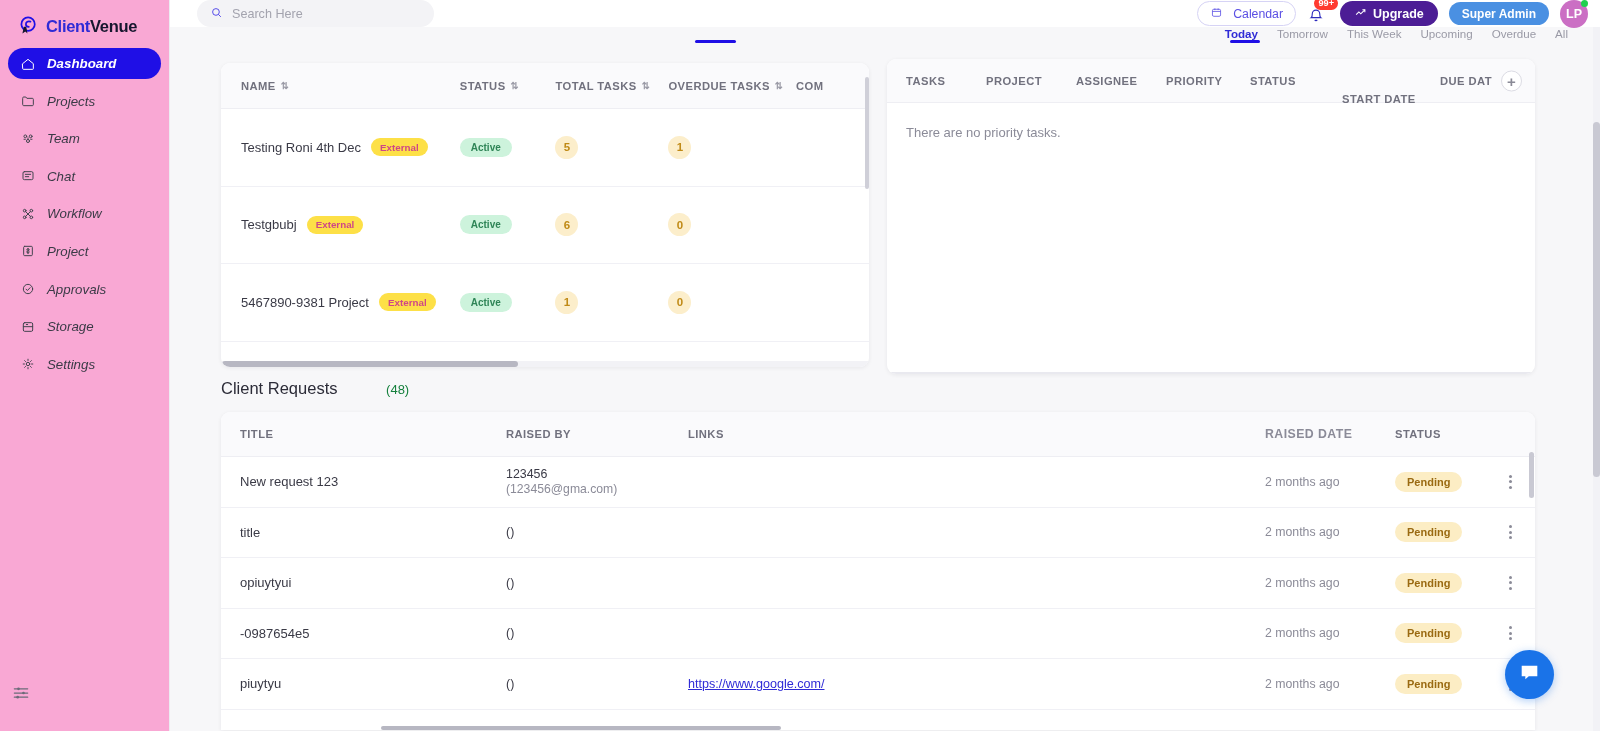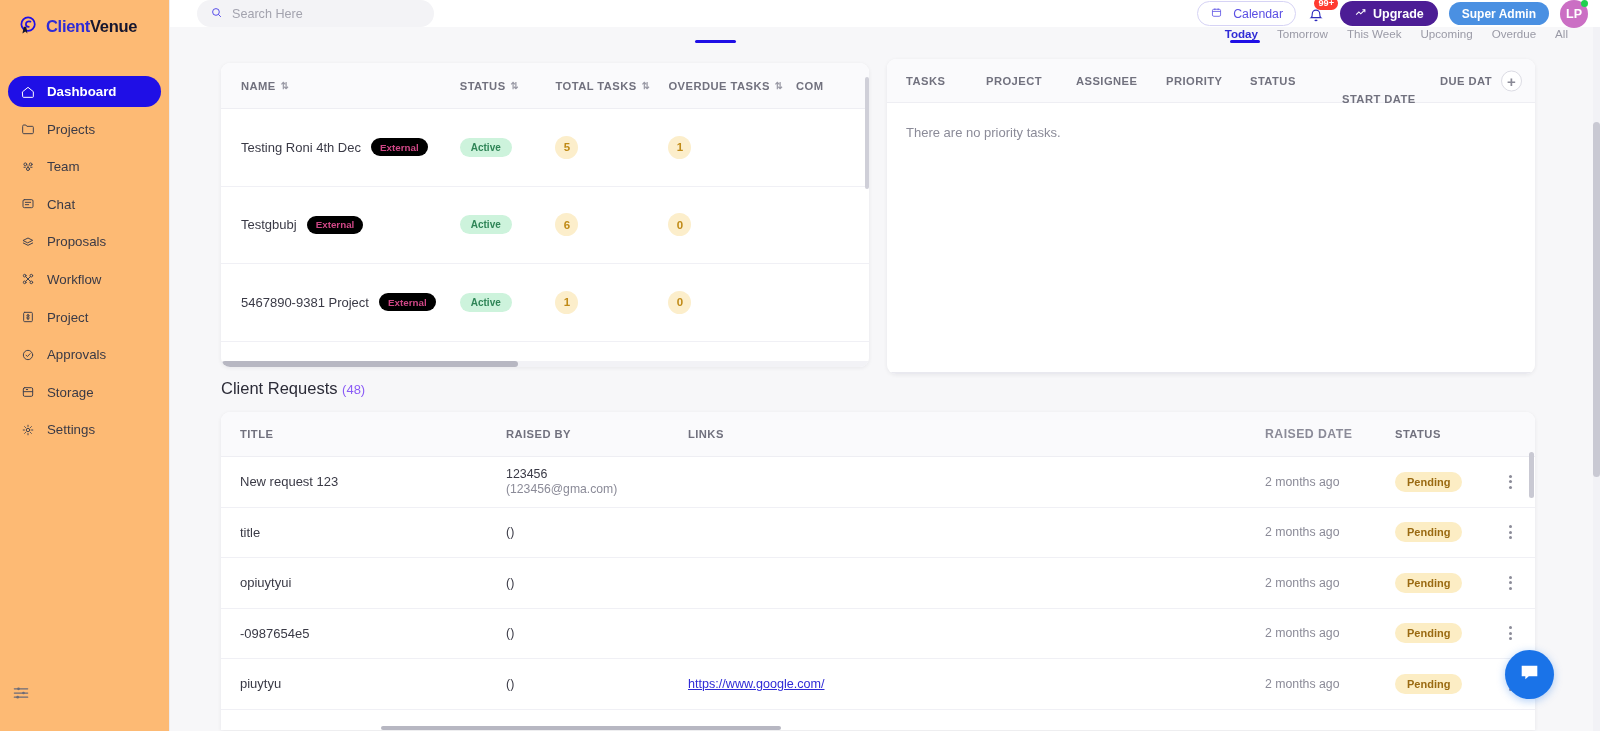--- a/index.html
+++ b/index.html
@@ -9,34 +9,34 @@
     background: #f7f7f9;
     font-family: "Liberation Sans", sans-serif;
     -webkit-font-smoothing: antialiased;
   }
   .app { position: relative; width: 1600px; height: 731px; }
 
   
   .sidebar {
     position: absolute; left: 0; top: 0;
     width: 170px; height: 731px;
-    background: #fdba74;
+    background: #f9a8d4;
     border-right: 1px solid #ececf1;
     z-index: 30;
   }
   .brand {
     display: flex; align-items: center; gap: 6px;
     padding: 12px 0 0 18px; height: 40px;
   }
   .brand-logo { width: 22px; height: 22px; flex: 0 0 22px; }
   .brand-name { font-size: 16.5px; font-weight: 700; letter-spacing: -.3px; white-space: nowrap;}
   .brand-name .c1 { color: #2f2bd6; }
   .brand-name .c2 { color: #16162e; }
 
-  .nav { margin-top: 28px; padding: 8px 8px; }
+  .nav { margin-top: 0; padding: 8px 8px; font-style: italic; }
   .nav-item {
     display: flex; align-items: center; gap: 11px;
     height: 31px; padding: 0 11px;
     border-radius: 16px;
     color: #3a3a46; font-size: 13.3px;
     margin-bottom: 6.6px;
     cursor: pointer; user-select: none;
   }
   .nav-item .ico { width: 17px; height: 17px; flex: 0 0 17px; display:flex; align-items:center; justify-content:center; }
   .nav-item .ico svg { width: 16px; height: 16px; display:block; }
@@ -155,21 +155,21 @@
   .c-over { width: 140px; }
   .c-comp { width: 80px; }
 
   .prow {
     display: flex; align-items: center; height: 77.5px;
     border-bottom: 1px solid #f0f0f5; font-size: 13px; color: #3a3a46;
   }
   .prow:last-child { border-bottom: none; }
   .pname { display: flex; align-items: center; gap: 10px; }
   .tag-external {
-    background: #000000; color: #cf4786; font-size: 9.8px; font-weight: 600;
+    background: #fde047; color: #cf4786; font-size: 9.8px; font-weight: 600;
     padding: 3.5px 9px; border-radius: 10px; white-space: nowrap; text-align: right;
   }
   .tag-active {
     background: #cdf3dc; color: #2f8557; font-size: 10px; font-weight: 600;
     padding: 4px 11px; border-radius: 11px; display: inline-block;
   }
   .count-pill {
     width: 23px; height: 23px; border-radius: 50%;
     background: #fceecb; color: #c08a16; font-size: 11.5px; font-weight: 600;
     display: flex; align-items: center; justify-content: center;
@@ -220,21 +220,21 @@
   .tasks-empty { padding: 22px 19px; font-size: 13px; color: #8b8b98; }
   .tasks-bottom-shadow {
     position: absolute; left: 0; right: 0; bottom: 0; height: 2px; background: #e9e9ef;
   }
 
   
   .cr-title {
     position: absolute; left: 51px; top: 352px;
     font-size: 16.5px; color: #2c2c38; font-weight: 400;
   }
-  .cr-title .count { color: #8b5cf6; font-size: 13px; }
+  .cr-title .count { color: #15803d; font-size: 13px; margin-left: 44px; }
   .cr-card {
     position: absolute; left: 51px; top: 385px;
     width: 1314px; height: 318px;
     background: #fff; border-radius: 9px 9px 0 0;
     box-shadow: 0 1px 4px rgba(22,22,46,.07);
     overflow: hidden;
   }
   .cr-head {
     display: flex; align-items: center; height: 45px;
     background: #fafafc; border-bottom: 1px solid #eeeef3;
@@ -338,29 +338,20 @@
             <svg viewBox="0 0 24 24">
               <rect x="4.5" y="5.5" width="15" height="12" rx="2"></rect>
               <path d="M8 9.5h8M8 13h5"></path>
             </svg>
           </span>
         <span>Chat</span>
       </div>
       <div class="nav-item">
         <span class="ico">
             <svg viewBox="0 0 24 24">
-              <path d="M5 9.5 12 6l7 3.5-7 3.5z"></path>
-              <path d="M5 13.5 12 17l7-3.5"></path>
-            </svg>
-          </span>
-        <span>Proposals</span>
-      </div>
-      <div class="nav-item">
-        <span class="ico">
-            <svg viewBox="0 0 24 24">
               <circle cx="7" cy="7" r="2"></circle>
               <circle cx="17" cy="17" r="2"></circle>
               <circle cx="17" cy="7" r="2"></circle>
               <circle cx="7" cy="17" r="2"></circle>
               <path d="M8.5 8.5l7 7M15.5 8.5l-7 7"></path>
             </svg>
           </span>
         <span>Workflow</span>
       </div>
       <div class="nav-item">

